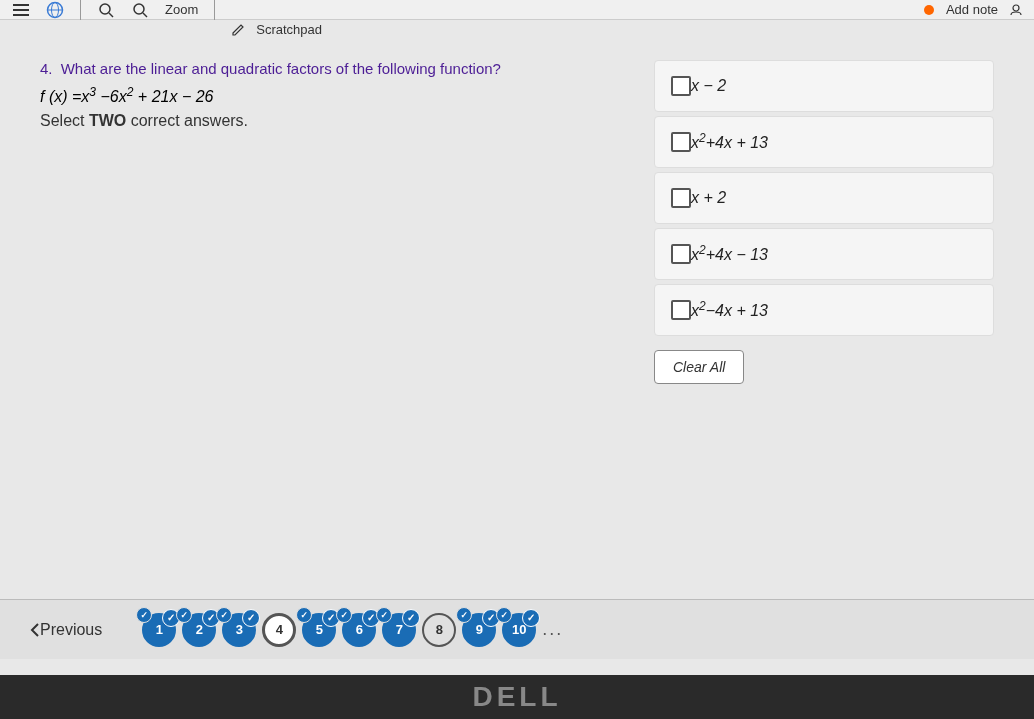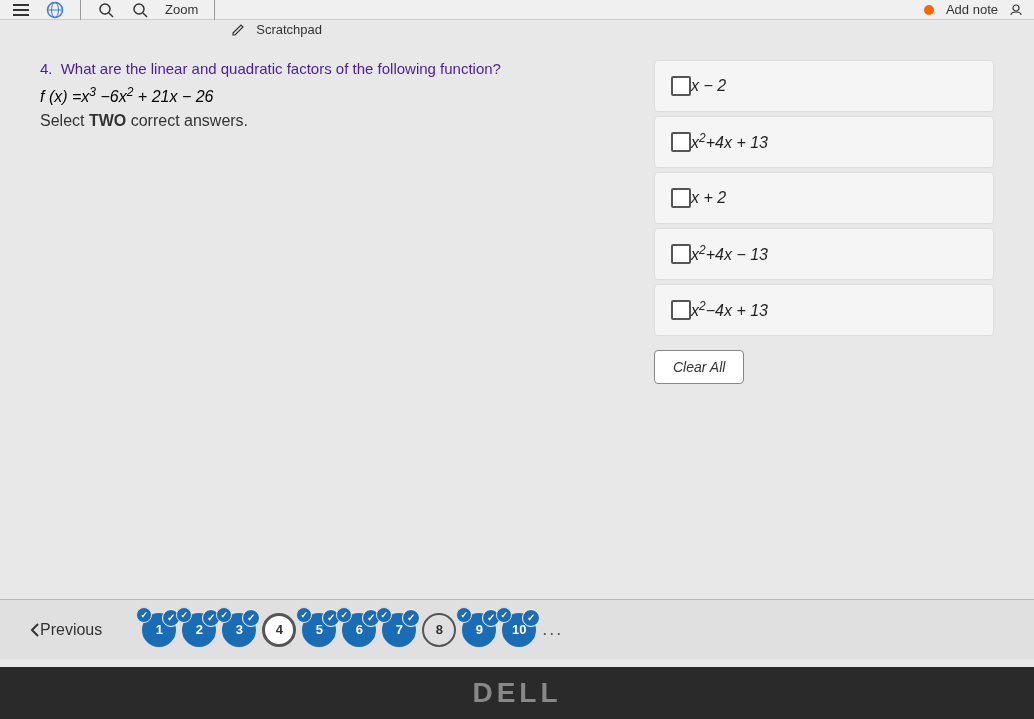--- a/index.html
+++ b/index.html
@@ -267,21 +267,21 @@
       font-weight: bold;
       border: 1.5px solid #e0e0e0;
     }
 
     
     .dell-area {
       position: absolute;
       bottom: 0;
       left: 0;
       right: 0;
-      height: 52px;
+      height: 44px;
       background: #2a2a2a;
       display: flex;
       align-items: center;
       justify-content: center;
     }
     .dell-logo {
       color: #888;
       font-size: 28px;
       font-weight: bold;
       letter-spacing: 4px;

